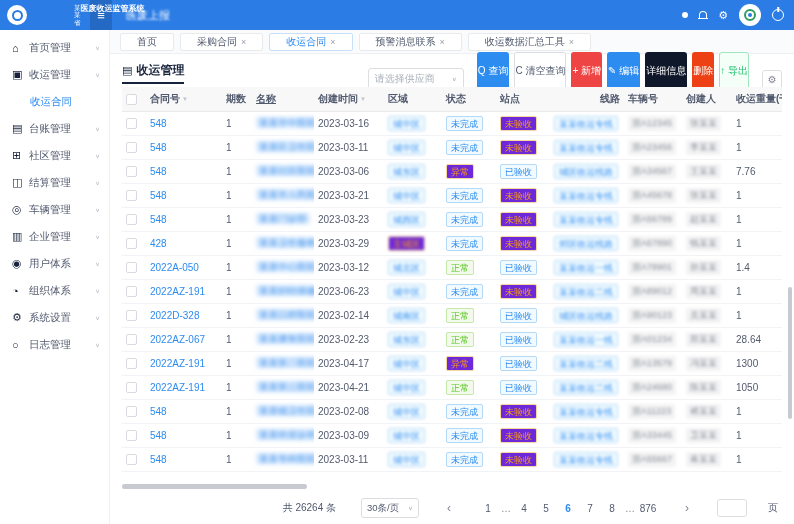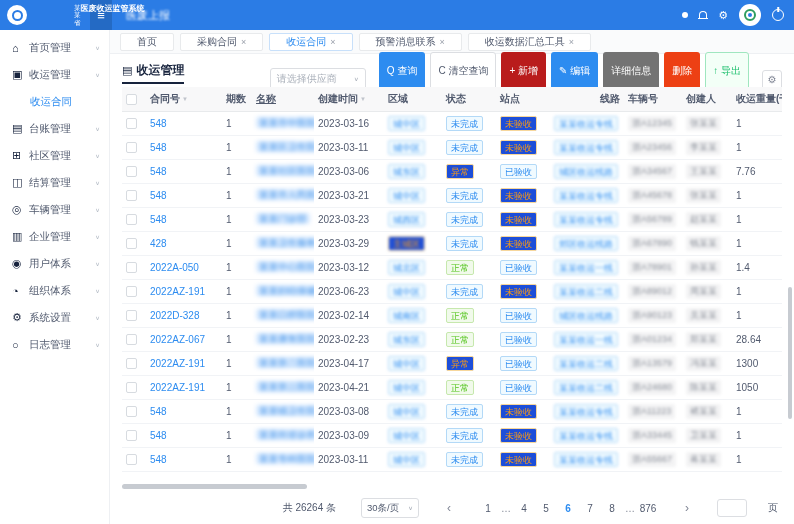--- a/index.html
+++ b/index.html
@@ -64,46 +64,46 @@
   .title-group { display:flex; align-items:center; gap:4px; position:relative; height:100%; }
   .title-group:after { content:''; position:absolute; left:0; right:0; bottom:3px; height:2px;
     background:#17233d; }
   .title-icon { font-size:11px; color:#17233d; }
   .page-title { font-size:12px; font-weight:bold; color:#17233d; white-space:nowrap; }
   .toolbar-right { margin-left:auto; display:flex; align-items:flex-end; gap:13px; }
   .select { width:96px; height:22px; border:1px solid #dcdee2; border-radius:3px; display:flex;
     align-items:center; padding:0 6px; font-size:10px; color:#aab0ba; background:#fff; cursor:pointer; }
   .select-caret { margin-left:auto; font-size:7px; color:#aab0ba; transform:scaleY(.8); }
   .btn { height:38px; border:1px solid transparent; border-radius:3px; font-size:10px;
-    padding:0 7px; color:#fff; cursor:pointer; white-space:nowrap; font-family:inherit; }
+    padding:0 0; color:#fff; cursor:pointer; white-space:nowrap; font-family:inherit; }
   .btn-primary { background:#2d8cf0; }
   .btn-default { background:#fff; border-color:#dcdee2; color:#515a6e; }
-  .btn-success { background:#b91c1c; }
-  .btn-warning { background:#737373; }
+  .btn-success { background:#ef4444; }
+  .btn-warning { background:#0f172a; }
   .btn-danger  { background:#ed4014; }
   .btn-ghost-success { background:#f3fff7; border-color:#9fe6bf; color:#19be6b; }
   .btn-mini { width:20px; height:20px; background:#fff; border:1px solid #dcdee2;
     border-radius:3px; color:#808695; font-size:10px; padding:0; cursor:pointer; }
 
   
   .table-wrap { position:absolute; top:57px; left:12px; right:12px; }
   table { width:660px; border-collapse:collapse; table-layout:fixed; }
   thead th { height:24px; background:#f8f8f9; font-size:10px; color:#515a6e; font-weight:bold;
     text-align:left; padding:0 4px; border-bottom:1px solid #e8eaec; overflow:hidden; white-space:nowrap; }
   tbody td { height:24px; font-size:10px; color:#515a6e; padding:0 4px;
     border-bottom:1px solid #f1f3f6; overflow:hidden; white-space:nowrap; }
   .cb { display:inline-block; width:11px; height:11px; border:1px solid #d7dbe0; border-radius:2px;
     background:#fff; vertical-align:middle; cursor:pointer; }
   .link { color:#2d8cf0; cursor:pointer; }
   .sort { font-size:6px; color:#c0c4cc; margin-left:2px; vertical-align:middle; cursor:pointer; }
   .tag { display:inline-block; height:15px; line-height:14px; padding:0 4px; border-radius:2px;
     font-size:9px; border:1px solid; }
   .tag-blue   { background:#f0faff; border-color:#b3d9f7; color:#2d8cf0; }
   .tag-green  { background:#f1faeb; border-color:#c6e8ad; color:#52c41a; }
-  .tag-orange { background:#1d4ed8; border-color:#f7d79c; color:#fa9a14; }
+  .tag-orange { background:#6d28d9; border-color:#f7d79c; color:#fa9a14; }
   .blur15 { filter:blur(1.5px); }
   .name-cell { color:#3a8ee6; background:#d8eaff; padding:0 3px; border-radius:2px;
     filter:blur(2px); font-size:9.5px; }
   .pill { display:inline-block; background:#f3f3f4; color:#8a8f99; border-radius:2px;
     padding:0 4px; height:15px; line-height:15px; font-size:9px; filter:blur(1.8px); }
 
   
   .hscroll { position:absolute; left:12px; top:454px; width:185px; height:5px;
     background:#c7cbd1; border-radius:3px; }
   .vscroll { position:absolute; right:2px; top:257px; width:4px; height:132px;
@@ -442,21 +442,21 @@
             <td><span class="tag tag-blue blur15">某某收运二线</span></td>
             <td><span class="pill">浙A24680</span></td>
             <td><span class="pill">陈某某</span></td>
             <td>1050</td>
           </tr>
           <tr>
             <td><span class="cb"></span></td>
             <td><span class="link">548</span></td>
             <td>1</td>
             <td><span class="name-cell">某某镇卫生院</span></td>
-            <td>2023-03-08</td>
+            <td>2023-02-08</td>
             <td><span class="tag tag-blue blur15">城中区</span></td>
             <td><span class="tag tag-blue">未完成</span></td>
             <td><span class="tag tag-orange">未验收</span></td>
             <td><span class="tag tag-blue blur15">某某收运专线</span></td>
             <td><span class="pill">浙A11223</span></td>
             <td><span class="pill">褚某某</span></td>
             <td>1</td>
           </tr>
           <tr>
             <td><span class="cb"></span></td>

